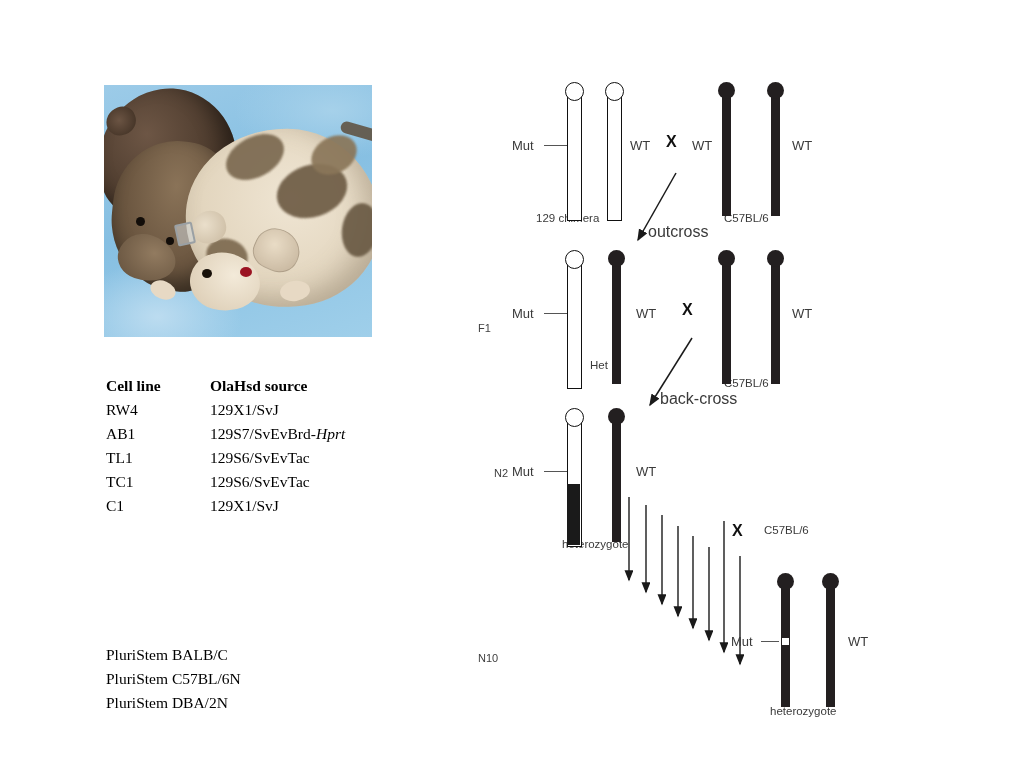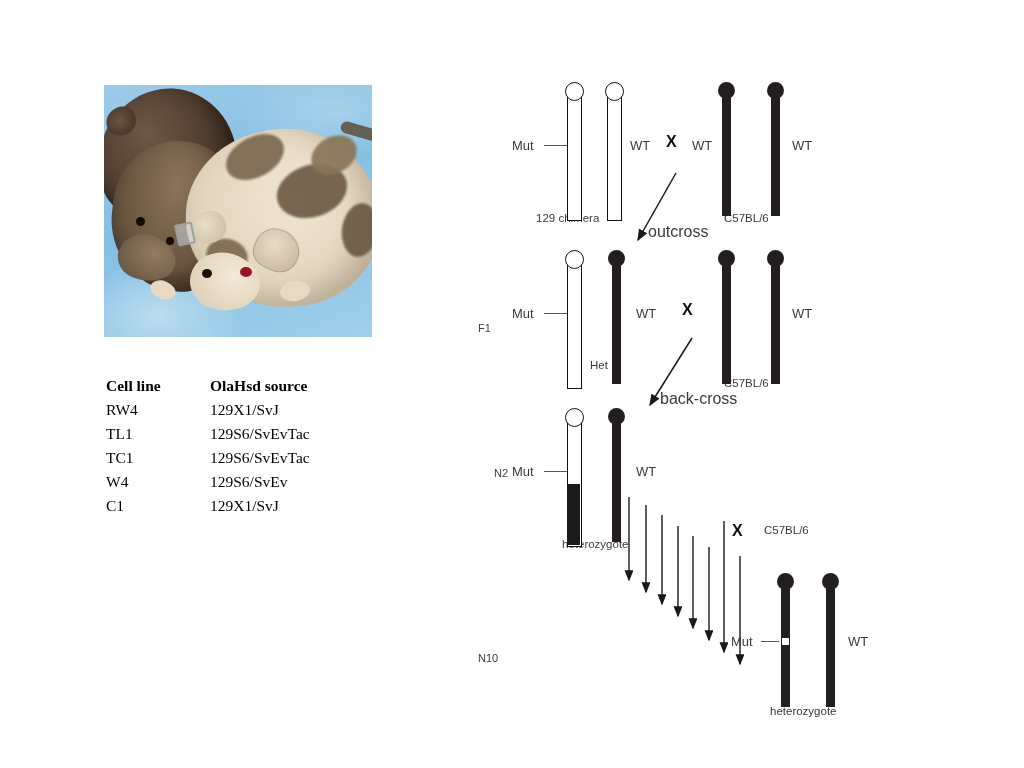--- a/index.html
+++ b/index.html
@@ -173,43 +173,48 @@
     </div>
 
     <div class="row">
       <div class="c1">RW4</div>
       <div class="c2">129X1/SvJ</div>
     </div>
 
 
 
 
+    <div class="row">
+      <div class="c1">AB1</div>
+      <div class="c2">129S7/SvEvBrd-<span class="it">Hprt</span></div>
+    </div>
 
     <div class="row">
       <div class="c1">TL1</div>
       <div class="c2">129S6/SvEvTac</div>
     </div>
 
     <div class="row">
       <div class="c1">TC1</div>
       <div class="c2">129S6/SvEvTac</div>
     </div>
 
-    <div class="row">
-      <div class="c1">W4</div>
-      <div class="c2">129S6/SvEv</div>
-    </div>
 
     <div class="row">
       <div class="c1">C1</div>
       <div class="c2">129X1/SvJ</div>
     </div>
 
   </div>
 
+  <div id="plurilist">
+    <div>PluriStem BALB/C</div>
+    <div>PluriStem C57BL/6N</div>
+    <div>PluriStem DBA/2N</div>
+  </div>
 
   <div id="diagram">
 
     <div class="chrom" style="left:95px;top:22px;">
       <div class="w-head"></div>
       <div class="w-body" style="height:126px;"></div>
     </div>
     <div class="tick" style="left:74px;top:85px;width:26px;"></div>
     <div class="lbl" style="left:42px;top:78px;">Mut</div>
 

